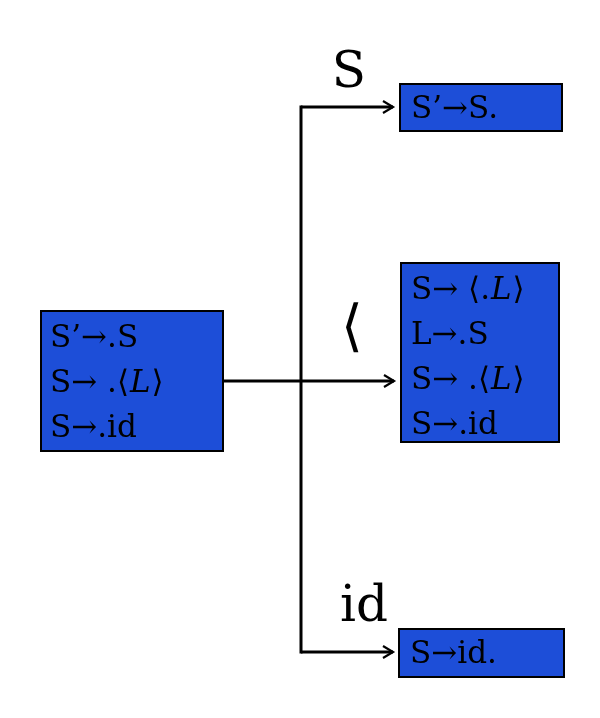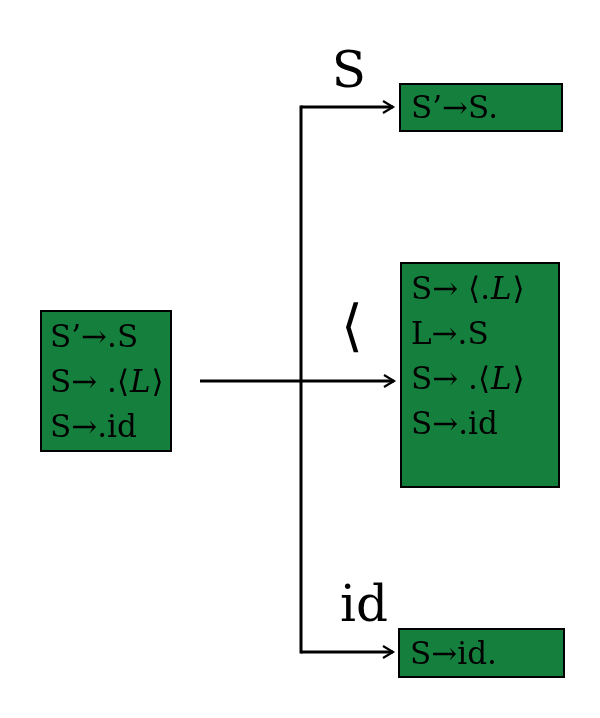--- a/index.html
+++ b/index.html
@@ -17,50 +17,50 @@
     overflow:hidden;
   }
   #edges-svg{
     position:absolute;
     left:0;
     top:0;
   }
   .state{
     position:absolute;
     box-sizing:border-box;
-    background:#15803d;
+    background:#1d4ed8;
     border:2px solid #000000;
     font-size:31px;
     line-height:45px;
     white-space:nowrap;
   }
   .state .item-line{
     white-space:nowrap;
   }
   .state .item-line i{
     font-style:italic;
     padding:0 1px;
   }
   #state-start{
-    left:40px; top:310px; width:132px; height:142px;
+    left:40px; top:310px; width:184px; height:142px;
     padding:2px 0 0 8px;
   }
   #state-top{
     left:399px; top:83px; width:164px; height:49px;
     padding:0 0 0 10px;
     display:flex; align-items:center;
   }
   #state-middle{
-    left:400px; top:262px; width:160px; height:226px;
+    left:400px; top:262px; width:160px; height:181px;
     padding:2px 0 0 9px;
   }
   #state-bottom{
     left:398px; top:628px; width:167px; height:50px;
     padding:0 0 0 10px;
-    display:flex; align-items:center;
+    display:flex; align-items:flex-start;
   }
   .edge-label{
     position:absolute;
     text-align:center;
     line-height:1;
     color:#000000;
   }
   #label-S{
     left:327px; top:45px; width:44px;
     font-size:50px;

